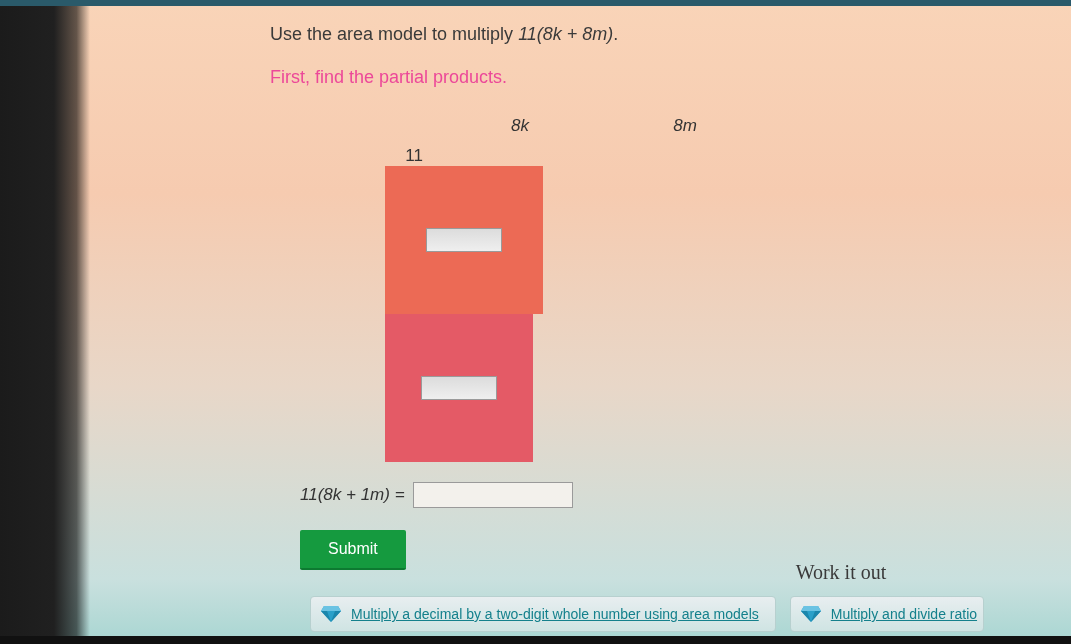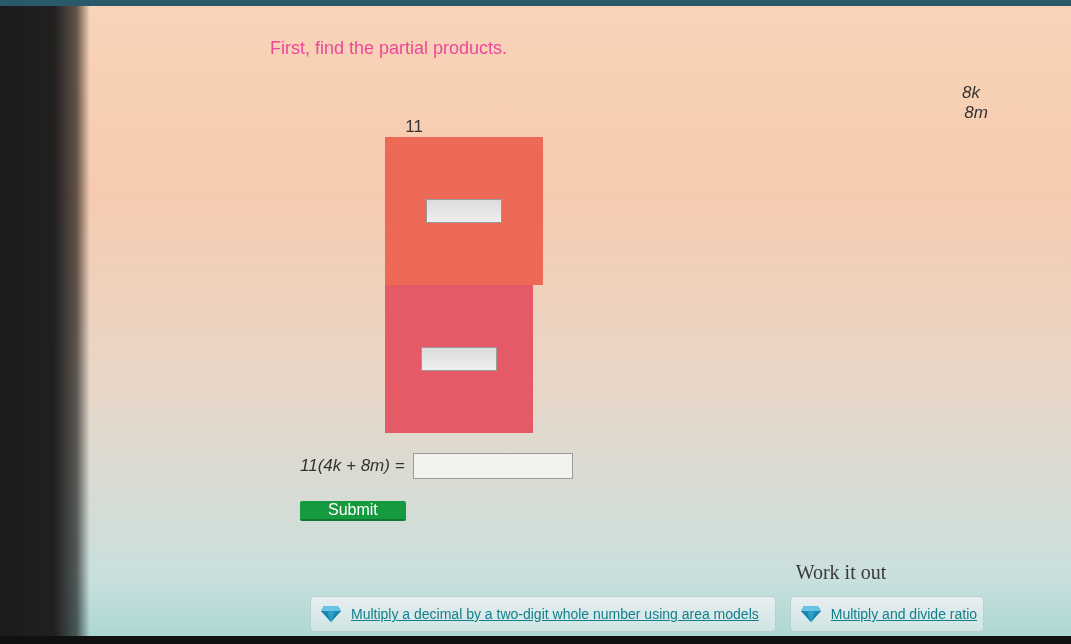--- a/index.html
+++ b/index.html
@@ -38,23 +38,22 @@
   .q-line1 { font-size: 18px; color: #3a3a3a; margin-top: 8px; }
   .q-line2 { font-size: 18px; color: #ec4899; margin-top: 22px; }
   .mathvar { font-style: italic; }
 
   .area-model {
     margin-top: 24px;
     margin-left: 115px;
   }
   .am-headers {
     display: flex;
-    align-items: flex-end;
+    align-items: center;
     height: 28px;
-    flex-direction: column;
   }
   .am-side-spacer { width: 56px; }
   .am-col-label { text-align: center; font-size: 17px; font-style: italic; color: #333; }
   .am-col-label.c1 { width: 158px; }
   .am-gap-h { width: 12px; }
   .am-col-label.c2 { width: 148px; }
 
   .am-row {
     display: flex;
     align-items: flex-start;
@@ -114,21 +113,21 @@
   }
 
   .submit-btn {
     display: inline-block;
     margin-top: 22px;
     margin-left: 30px;
     background: #159a3f;
     color: #fff;
     border: none;
     border-bottom: 2px solid #0d7a31;
-    padding: 0 28px;
+    padding: 10px 28px;
     font-size: 16px;
     cursor: pointer;
     border-radius: 2px;
   }
 
   .help-block {
     position: absolute;
     right: 20px;
     bottom: 60px;
     text-align: center;
@@ -168,20 +167,23 @@
     width: 20px; height: 16px;
     display: inline-block;
     position: relative;
   }
   .gem svg { width: 20px; height: 16px; display:block; }
 </style>
 </head>
 <body>
 
 <div class="content">
+  <p class="q-line1">
+    <span>Use the area model to multiply </span><span class="mathvar">11(8k + 8m)</span><span>.</span>
+  </p>
   <p class="q-line2">First, find the partial products.</p>
 
   <div class="area-model">
     <div class="am-headers">
       <div class="am-side-spacer"></div>
       <div class="am-col-label c1">8k</div>
       <div class="am-gap-h"></div>
       <div class="am-col-label c2">8m</div>
     </div>
     <div class="am-row">
@@ -191,21 +193,21 @@
       </div>
       <div class="am-gap-h"></div>
       <div class="tile t2">
         <input class="tile-input" type="text" value="" style="">
       </div>
     </div>
   </div>
 
 
   <div class="eq-row">
-    <span class="mathvar">11(4k + 8m) =</span>
+    <span class="mathvar">11(8k + 1m) =</span>
     <input class="eq-input" type="text" value="" style="">
   </div>
 
   <button class="submit-btn">Submit</button>
 </div>
 
 <div class="help-block">
   <div class="help-title">Work it out</div>
 </div>
 

